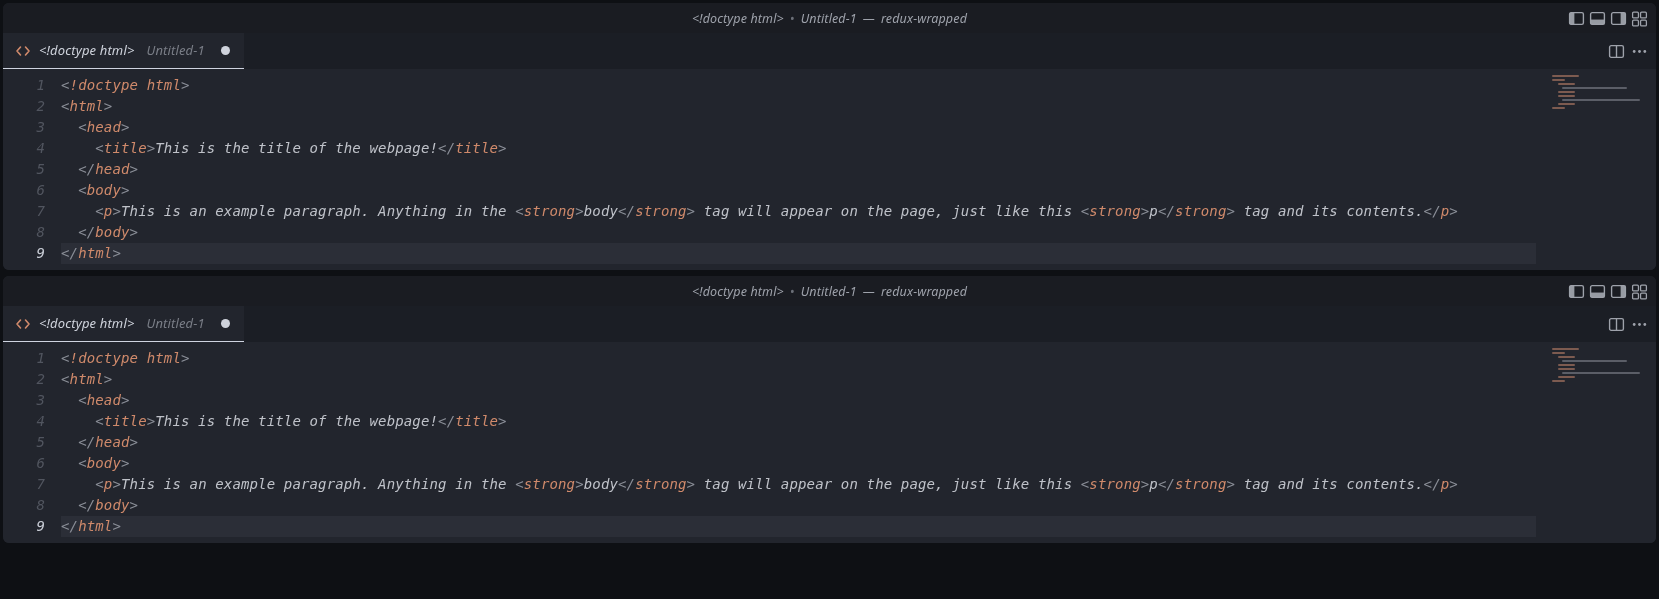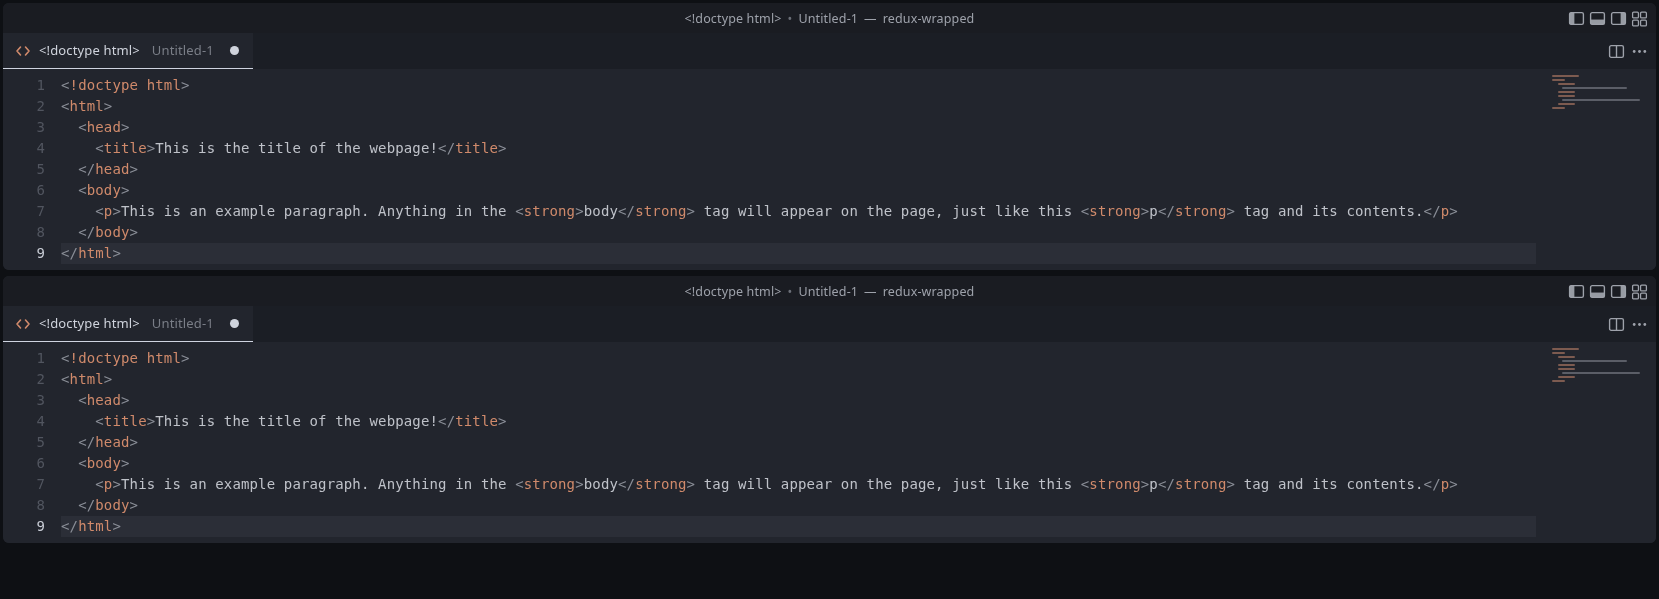--- a/index.html
+++ b/index.html
@@ -34,20 +34,21 @@
   .outer{
     display:flex;flex-direction:column;
     background:#0e1014;
     padding:3px;
   }
   .pane{
     background:var(--editor-bg);
     border-radius:6px;
     overflow:hidden;
     position:relative;
+    font-style:italic;
   }
   .pane + .pane{margin-top:6px;}
   
   .titlebar{
     height:30px;
     background:var(--titlebar);
     display:flex;align-items:center;justify-content:center;
     position:relative;
     font-family:ui-sans-serif,-apple-system,system-ui,sans-serif;
     font-size:12.5px;

